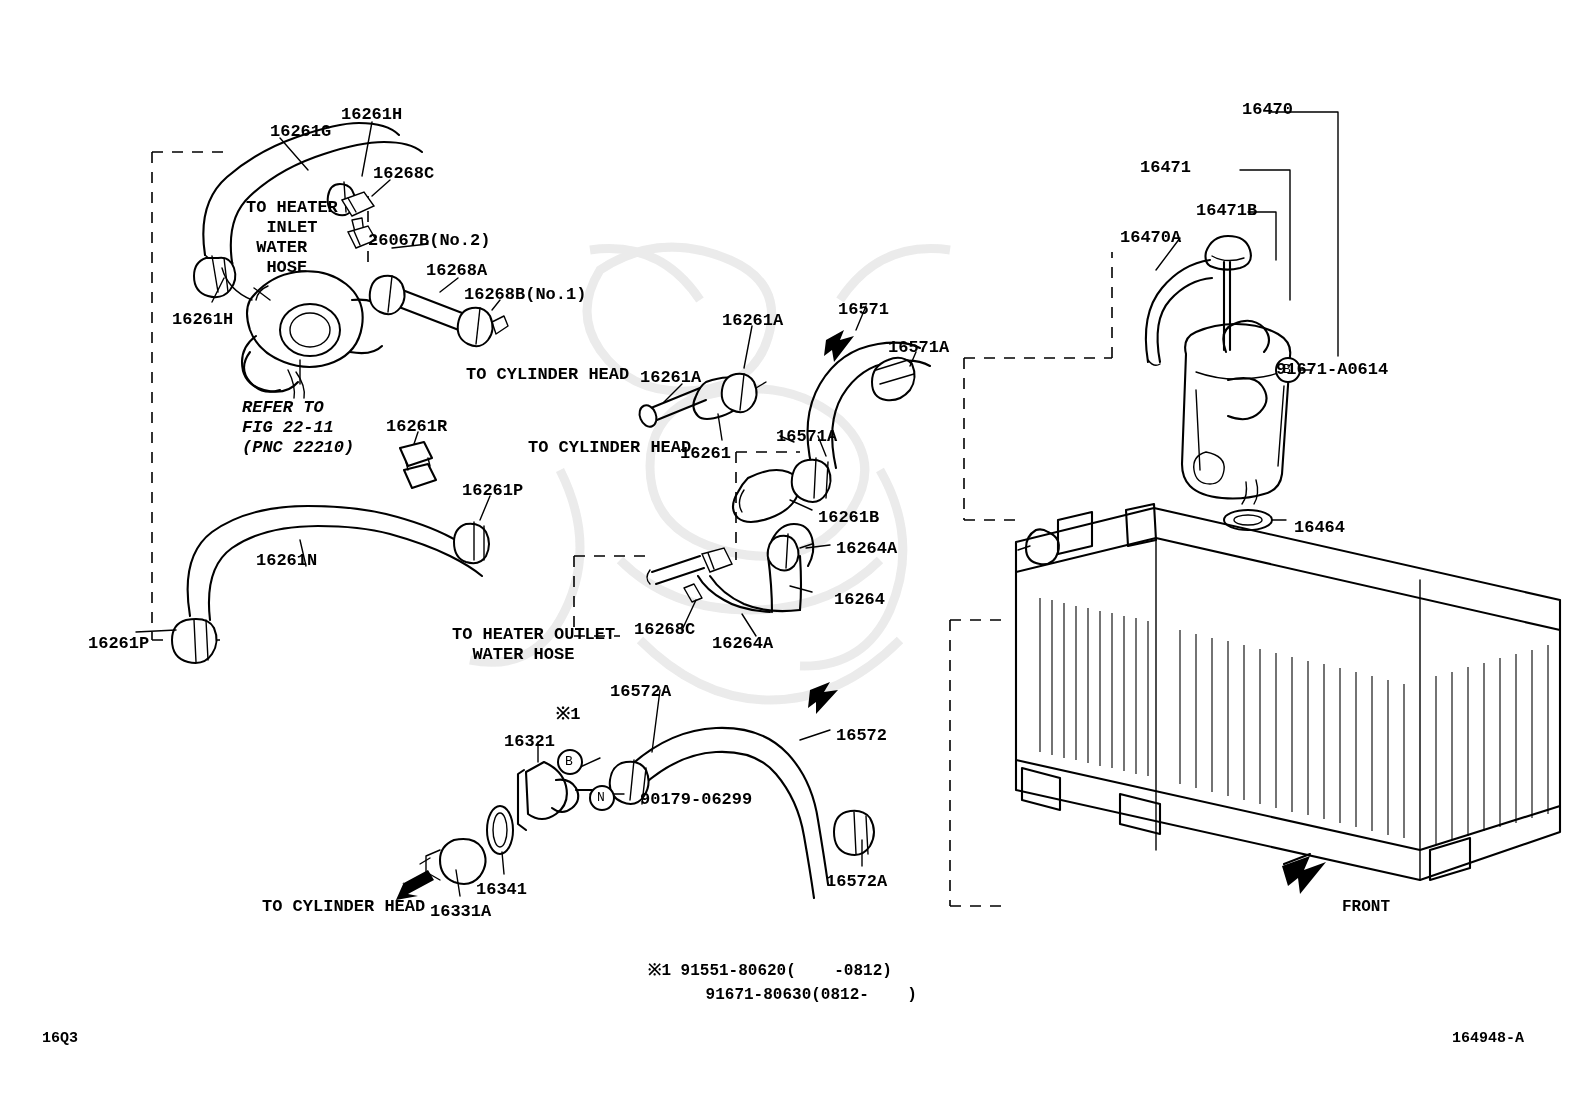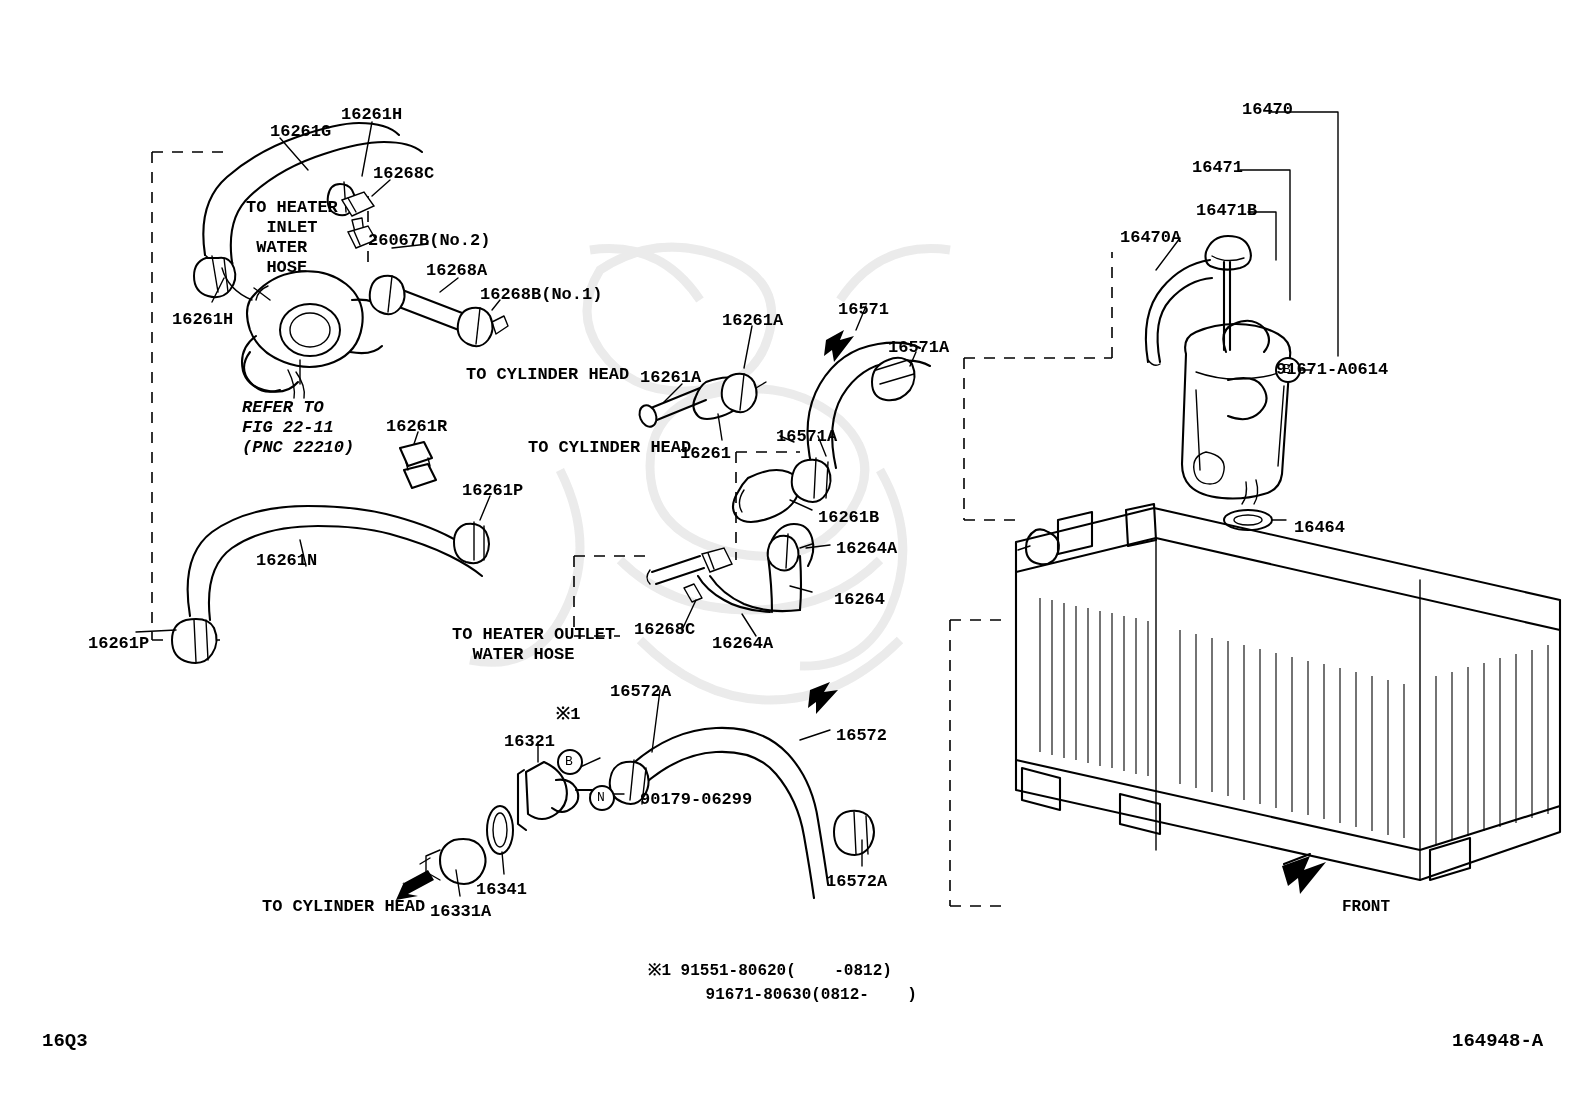--- a/index.html
+++ b/index.html
@@ -1,21 +1,21 @@
 <!DOCTYPE html>
 <html><head>
 <meta charset="utf-8">
 <style>
   html, body { margin:0; padding:0; background:#ffffff; }
   body { width:1592px; height:1099px; position:relative; font-family:"Liberation Mono", monospace; color:#000; overflow:hidden; }
   #sheet { position:absolute; left:0; top:0; width:1592px; height:1099px; }
   svg#art { position:absolute; left:0; top:0; width:1592px; height:1099px; }
   .lbl { position:absolute; font-family:"Liberation Mono", monospace; font-weight:bold; font-size:17px; letter-spacing:0px; white-space:pre; color:#000; line-height:1.18; }
   .lbl.foot { font-weight:bold; font-size:16px; }
-  .lbl.corner { font-weight:bold; font-size:19px; }
+  .lbl.corner { font-weight:bold; font-size:15px; }
   .multi { white-space:pre; }
 </style>
 </head>
 <body>
 
 <div id="sheet">
 
 <svg id="art" viewBox="0 0 1592 1099">
   <defs>
     <style>
@@ -334,21 +334,21 @@
 <div id="labels">
       <div class="lbl multi" style="left: 228px; top: 122px; margin-left: 42px;">16261G</div>
       <div class="lbl multi" style="left: 341px; top: 105px;">16261H</div>
       <div class="lbl multi" style="left: 373px; top: 164px;">16268C</div>
       <div class="lbl multi" style="left: 246px; top: 198px;">TO HEATER
   INLET
  WATER
   HOSE</div>
       <div class="lbl multi" style="left: 368px; top: 231px;">26067B(No.2)</div>
       <div class="lbl multi" style="left: 426px; top: 261px;">16268A</div>
-      <div class="lbl multi" style="left: 464px; top: 285px; margin-left: 16px;">16268B(No.1)</div>
+      <div class="lbl multi" style="left: 464px; top: 285px;">16268B(No.1)</div>
       <div class="lbl multi" style="left: 172px; top: 310px;">16261H</div>
       <div class="lbl multi" style="left: 466px; top: 365px;">TO CYLINDER HEAD</div>
       <div class="lbl multi" style="left: 242px; top: 398px; font-style: italic;">REFER TO
 FIG 22-11
 (PNC 22210)</div>
       <div class="lbl multi" style="left: 386px; top: 417px;">16261R</div>
       <div class="lbl multi" style="left: 462px; top: 481px;">16261P</div>
       <div class="lbl multi" style="left: 256px; top: 551px;">16261N</div>
       <div class="lbl multi" style="left: 88px; top: 634px;">16261P</div>
       <div class="lbl multi" style="left: 452px; top: 625px;">TO HEATER OUTLET
@@ -368,21 +368,21 @@
       <div class="lbl multi" style="left: 610px; top: 682px;">16572A</div>
       <div class="lbl multi" style="left: 836px; top: 726px;">16572</div>
       <div class="lbl multi" style="left: 826px; top: 872px;">16572A</div>
       <div class="lbl multi" style="left: 556px; top: 705px;">※1</div>
       <div class="lbl multi" style="left: 504px; top: 732px;">16321</div>
       <div class="lbl multi" style="left: 640px; top: 790px;">90179-06299</div>
       <div class="lbl multi" style="left: 476px; top: 880px;">16341</div>
       <div class="lbl multi" style="left: 430px; top: 902px;">16331A</div>
       <div class="lbl multi" style="left: 262px; top: 897px;">TO CYLINDER HEAD</div>
       <div class="lbl multi" style="left: 1242px; top: 100px;">16470</div>
-      <div class="lbl multi" style="left: 1192px; top: 158px;">16471</div>
+      <div class="lbl multi" style="left: 1140px; top: 158px;">16471</div>
       <div class="lbl multi" style="left: 1196px; top: 201px;">16471B</div>
       <div class="lbl multi" style="left: 1120px; top: 228px;">16470A</div>
       <div class="lbl multi" style="left: 1276px; top: 360px;">91671-A0614</div>
       <div class="lbl multi" style="left: 1294px; top: 518px;">16464</div>
     </div>
 
 <div class="lbl corner" style="left:42px; top:1030px;">16Q3</div>
 <div class="lbl corner" style="left:1452px; top:1030px;">164948-A</div>
 
 <div class="lbl" style="left:1306px; top:898px; font-size:16px;margin-left:36px;">FRONT</div>

